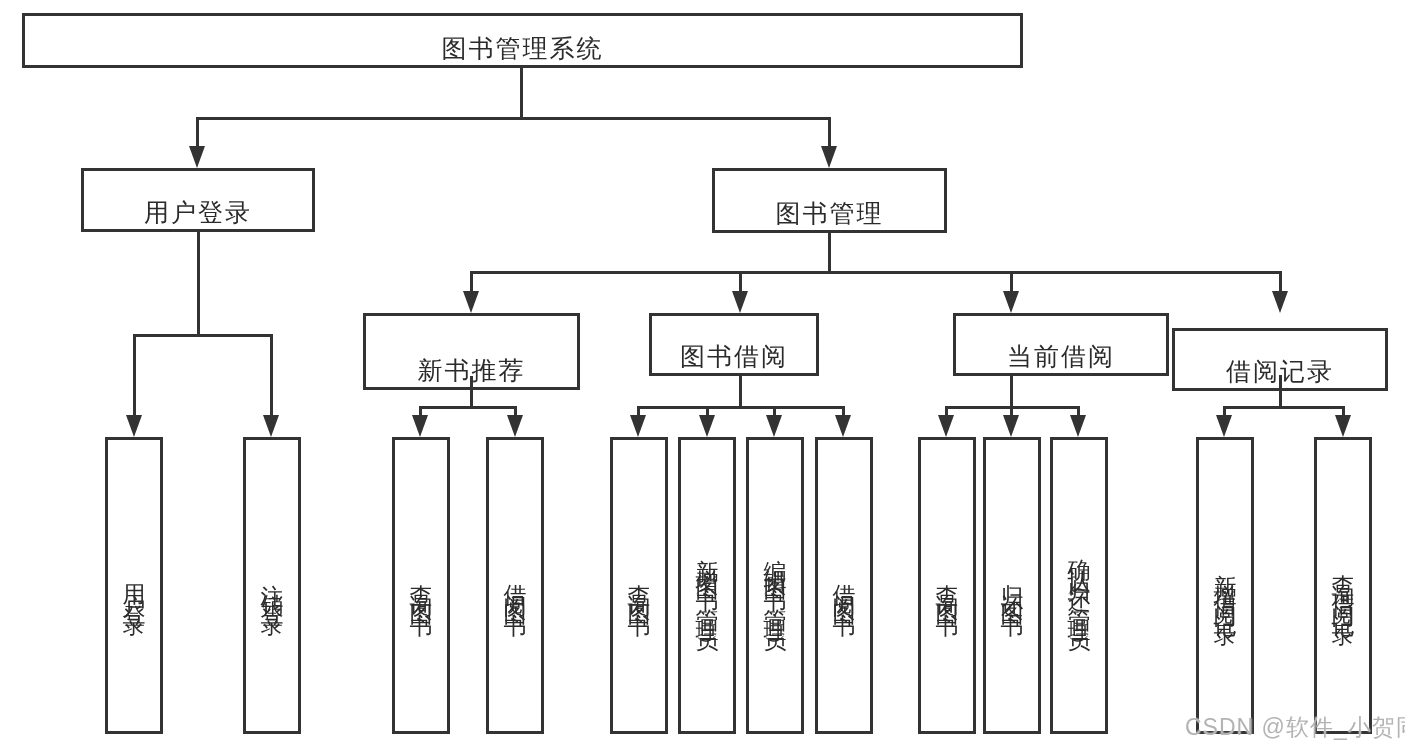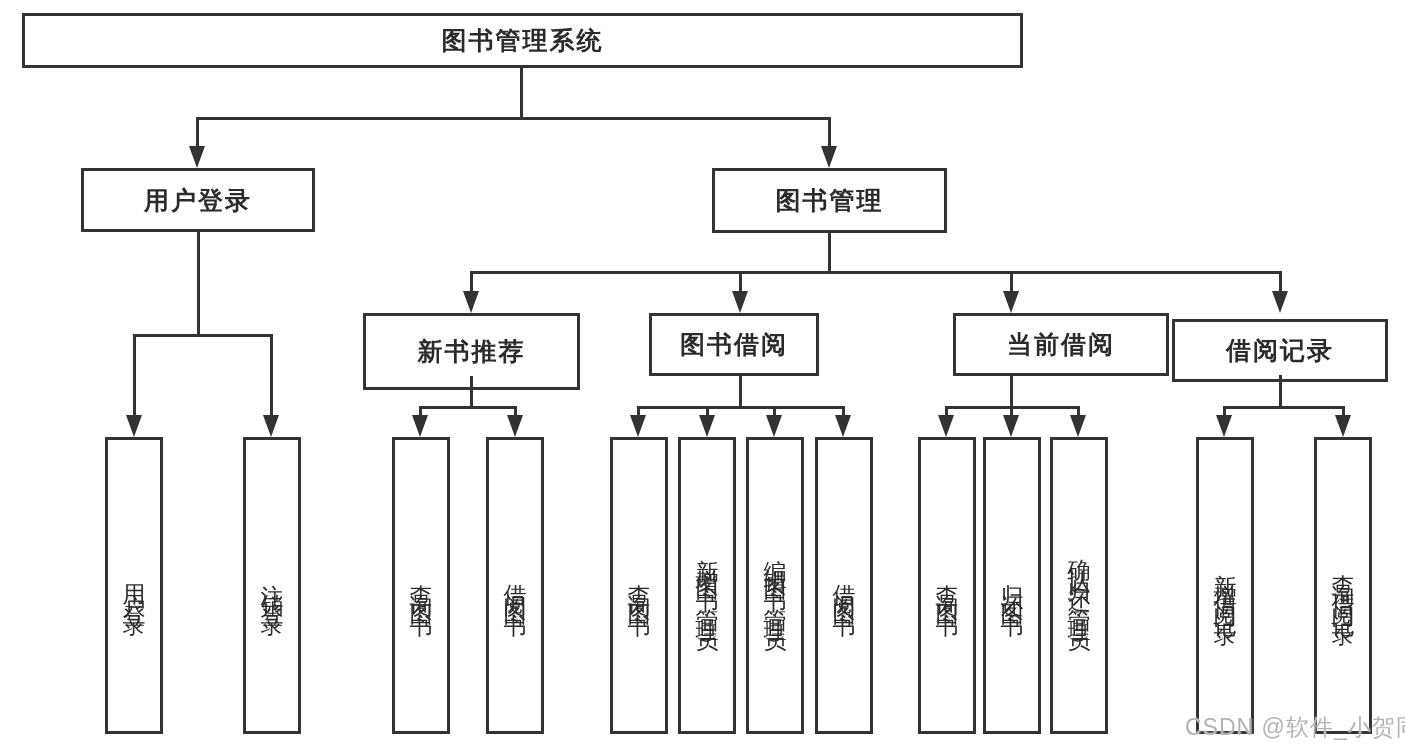--- a/index.html
+++ b/index.html
@@ -4,22 +4,22 @@
 <style>
   html,body { margin:0; padding:0; background:#ffffff; }
   #stage {
     position:relative; width:1405px; height:747px; background:#ffffff;
     font-family:"Liberation Sans","DejaVu Sans",sans-serif;
     overflow:hidden;
   }
   .box-h {
     position:absolute; box-sizing:border-box;
     border:3px solid #333333; background:#ffffff;
-    display:flex; align-items:center; justify-content:center;
-    font-size:25px; letter-spacing:2px; color:#2b2b2b; white-space:nowrap;font-weight:bold;
+    display:flex; align-items:flex-end; justify-content:center;
+    font-size:25px; letter-spacing:2px; color:#2b2b2b; white-space:nowrap;
   }
   .box-v {
     position:absolute; box-sizing:border-box;
     border:3px solid #333333; background:#ffffff;
     display:flex; align-items:center; justify-content:center;
     writing-mode:vertical-rl; text-orientation:upright;
     font-size:23px; letter-spacing:10px; color:#2b2b2b;
     width:58px; top:437px; height:297px; line-height:1;
   }
   .hline { position:absolute; height:3px; background:#333333; }
@@ -57,21 +57,21 @@
   </div>
 
   <div class="box-h" style="left:649px;top:313px;width:170px;height:63px">
     <span>图书借阅</span>
   </div>
 
   <div class="box-h" style="left:953px;top:313px;width:216px;height:63px">
     <span>当前借阅</span>
   </div>
 
-  <div class="box-h" style="left:1172px;top:319px;width:216px;height:63px">
+  <div class="box-h" style="left:1172px;top:328px;width:216px;height:63px">
     <span>借阅记录</span>
   </div>
 
   <div class="box-v" style="left:105px">
     <span>用户登录</span>
   </div>
   <div class="box-v" style="left:243px">
     <span>注销登录</span>
   </div>
 

